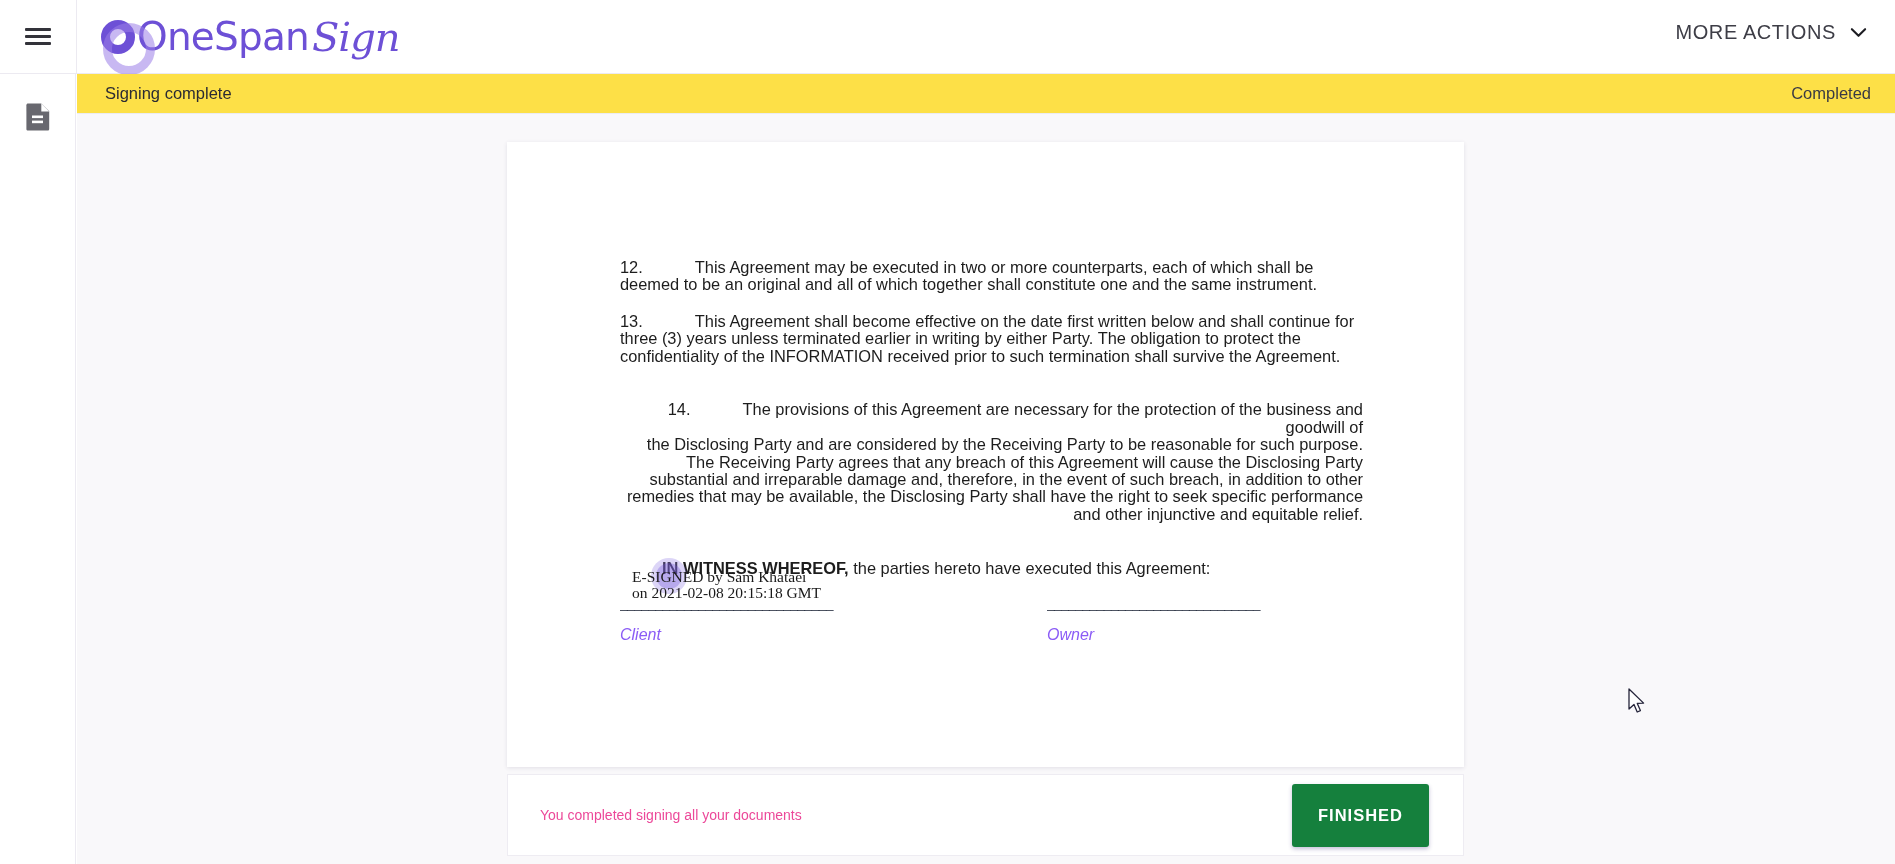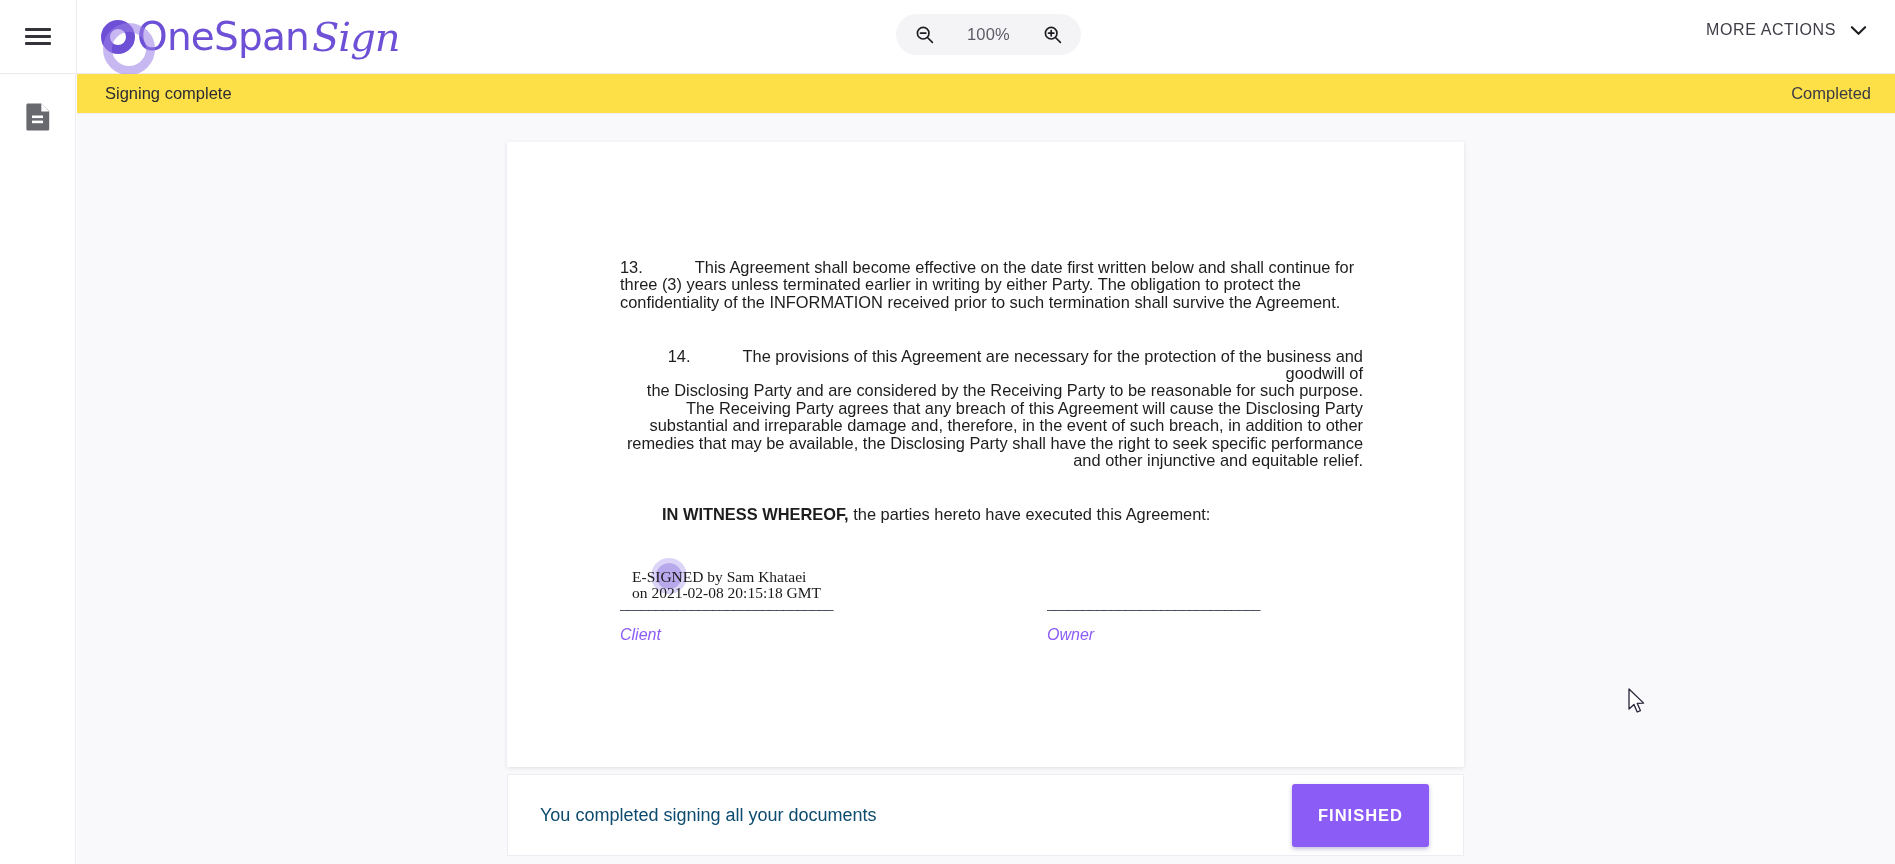--- a/index.html
+++ b/index.html
@@ -119,21 +119,21 @@
 
   #more-actions-button {
     position: absolute;
     right: 28px;
     top: 21px;
     display: flex;
     align-items: center;
     cursor: pointer;
   }
   #more-actions-label {
-    font-size: 16px;
+    font-size: 20px;
     letter-spacing: 0.6px;
     color: #3d3d46;
   }
   #more-actions-caret {
     margin-left: 14px;
     display: flex;
     align-items: center;
   }
 
   
@@ -284,26 +284,26 @@
     width: 957px;
     height: 82px;
     background: #ffffff;
     border: 1px solid #eeecf2;
     display: flex;
     align-items: center;
     justify-content: space-between;
     padding: 0 34px 0 32px;
   }
   #completion-message {
-    font-size: 18px;
-    color: #0c4a6e;
+    font-size: 14px;
+    color: #ec4899;
     text-align: center;
   }
   #finished-button {
-    background: #8b5cf6;
+    background: #15803d;
     color: #ffffff;
     border: none;
     border-radius: 3px;
     font-family: "Liberation Sans", sans-serif;
     font-size: 16.5px;
     font-weight: 700;
     letter-spacing: 1px;
     padding: 22px 26px;
     cursor: pointer;
     box-shadow: 0 2px 4px rgba(60,45,130,0.3);
@@ -334,38 +334,20 @@
   </div>
 
   <div id="header-divider"></div>
 
   <div id="brand-logo">
     <div id="brand-mark"></div>
     <span id="brand-wordmark">OneSpan</span>
     <span id="brand-script">Sign</span>
   </div>
 
-  <div id="zoom-controls">
-    <span class="mag-icon">
-      <svg width="21" height="21" viewBox="0 0 24 24" fill="none" stroke="#1d1d22" stroke-width="1.9" stroke-linecap="round">
-        <circle cx="10.5" cy="10.5" r="6.6"></circle>
-        <line x1="15.4" y1="15.4" x2="21" y2="21"></line>
-        <line x1="7.4" y1="10.5" x2="13.6" y2="10.5"></line>
-      </svg>
-    </span>
-    <span id="zoom-level-label">100%</span>
-    <span class="mag-icon">
-      <svg width="21" height="21" viewBox="0 0 24 24" fill="none" stroke="#1d1d22" stroke-width="1.9" stroke-linecap="round">
-        <circle cx="10.5" cy="10.5" r="6.6"></circle>
-        <line x1="15.4" y1="15.4" x2="21" y2="21"></line>
-        <line x1="7.4" y1="10.5" x2="13.6" y2="10.5"></line>
-        <line x1="10.5" y1="7.4" x2="10.5" y2="13.6"></line>
-      </svg>
-    </span>
-  </div>
 
   <div id="more-actions-button">
     <span id="more-actions-label">MORE ACTIONS</span>
     <span id="more-actions-caret">
       <svg width="17" height="11" viewBox="0 0 18 11" fill="none" stroke="#1d1d22" stroke-width="2.2" stroke-linecap="round" stroke-linejoin="round">
         <polyline points="2,2 9,9 16,2"></polyline>
       </svg>
     </span>
   </div>
 </div>
@@ -387,20 +369,23 @@
   <span id="signing-status-title">Signing complete</span>
   <span id="completed-badge">Completed</span>
 </div>
 
 <div id="doc-workspace">
 
   <div id="doc-page">
 
     <div id="doc-body">
 
+      <p class="doc-para">
+        <span>12.</span><span class="num-indent"></span><span>This Agreement may be executed in two or more counterparts, each of which shall be deemed to be an original and all of which together shall constitute one and the same instrument.</span>
+      </p>
 
       <p class="doc-para">
         <span>13.</span><span class="num-indent"></span><span>This Agreement shall become effective on the date first written below and shall continue for three (3) years unless terminated earlier in writing by either Party. The obligation to protect the confidentiality of the INFORMATION received prior to such termination shall survive the Agreement.</span>
       </p>
 
       <p class="doc-para" style="white-space:pre-line;text-align:right;">
         <span>14.</span><span class="num-indent"></span><span>The provisions of this Agreement are necessary for the protection of the business and goodwill of
 the Disclosing Party and are considered by the Receiving Party to be reasonable for such purpose. The Receiving Party agrees that any breach of this Agreement will cause the Disclosing Party substantial and irreparable damage and, therefore, in the event of such breach, in addition to other remedies that may be available, the Disclosing Party shall have the right to seek specific performance and other injunctive and equitable relief.</span>
       </p>
 

